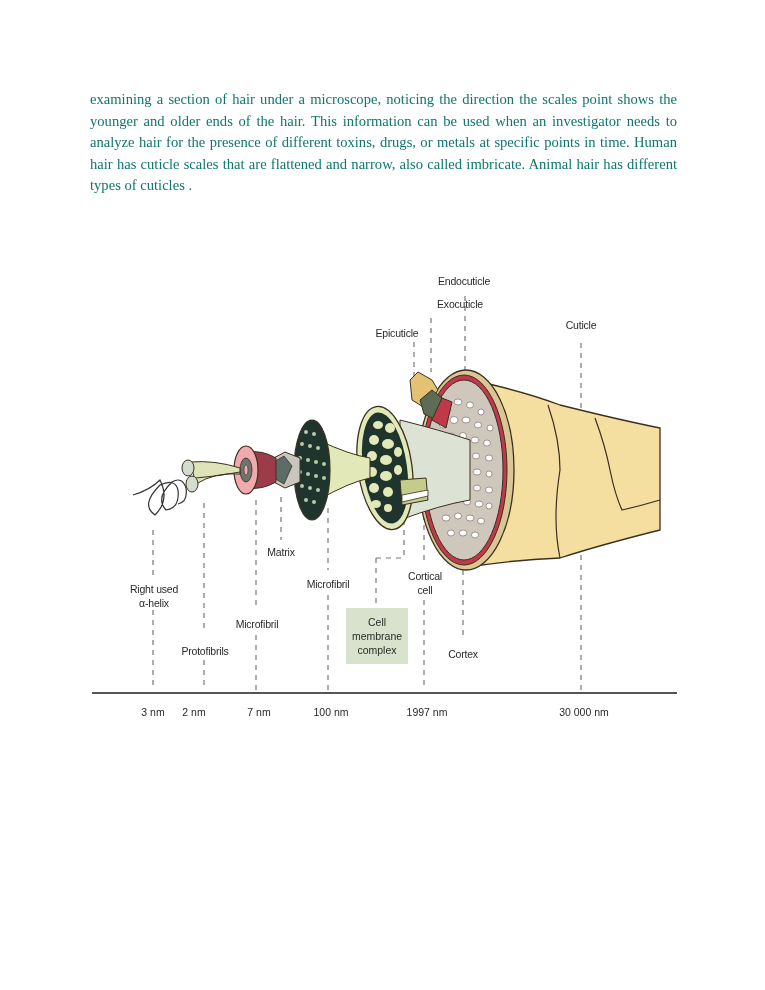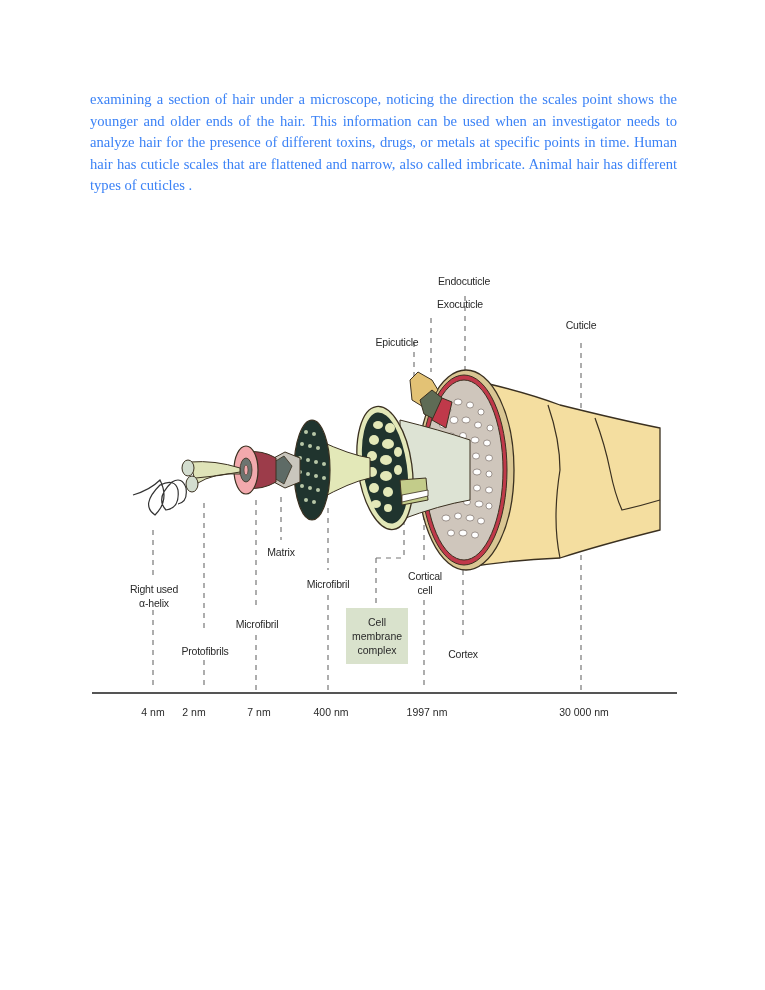--- a/index.html
+++ b/index.html
@@ -1,20 +1,20 @@
 <!DOCTYPE html>
 <html><head>
 <meta charset="utf-8">
 <style>
   html, body { margin:0; padding:0; background:#ffffff; }
   body { width:765px; height:990px; position:relative; overflow:hidden; }
   .para {
     position:absolute; left:90px; top:89px; width:587px;
     font-family:"Liberation Serif", serif; font-size:14.6px; line-height:21.5px;
-    color:#3b82f6; text-align:justify;
+    color:#0f766e; text-align:justify;
   }
   .fig { position:absolute; left:0; top:0; width:765px; height:718px; }
   .lbl {
     position:absolute; font-family:"Liberation Sans", sans-serif; font-size:10.5px;
     color:#2a2a2a; text-align:center; line-height:13px; white-space:nowrap;
     transform:translateX(-50%); letter-spacing:-0.2px;
   }
   .cmc {
     position:absolute; left:346px; top:608px; width:62px; height:56px;
     background:#d9e2cc; font-family:"Liberation Sans", sans-serif; font-size:10.5px;
@@ -174,40 +174,40 @@
     <path d="M196,478 Q220,476 240,472" fill="none" stroke="#3a3020" stroke-width="1"></path>
     <ellipse cx="188" cy="468" rx="6" ry="8" fill="#d3ddcf" stroke="#3a3020" stroke-width="1"></ellipse>
     <ellipse cx="192" cy="484" rx="6" ry="8" fill="#d3ddcf" stroke="#3a3020" stroke-width="1"></ellipse>
 
     <path d="M133,495 Q150,490 160,480 Q170,500 155,515 Q140,505 160,485 Q175,478 178,490 Q180,508 166,510 Q155,498 172,482 Q182,476 186,488 Q188,502 178,504" fill="none" stroke="#333" stroke-width="1.2"></path>
   </svg>
 
   
   <div class="lbl" style="left:464px; top:275px;">Endocuticle</div>
   <div class="lbl" style="left:422px; top:298px;margin-left:38px;">Exocuticle</div>
-  <div class="lbl" style="left:397px; top:336px;">Epicuticle</div>
+  <div class="lbl" style="left:397px; top:327px;">Epicuticle</div>
   <div class="lbl" style="left:581px; top:319px;">Cuticle</div>
 
   
   <div class="lbl" style="left:281px; top:546px;">Matrix</div>
   <div class="lbl" style="left:154px; top:583px;">Right used</div>
   <div class="lbl" style="left:154px; top:597px;">α-helix</div>
   <div class="lbl" style="left:205px; top:645px;">Protofibrils</div>
   <div class="lbl" style="left:257px; top:618px;">Microfibril</div>
   <div class="lbl" style="left:328px; top:578px;">Microfibril</div>
   <div class="lbl" style="left:425px; top:570px;">Cortical</div>
   <div class="lbl" style="left:425px; top:584px;">cell</div>
   <div class="lbl" style="left:463px; top:648px;">Cortex</div>
 
   <div class="cmc">
     <span>Cell</span>
     <span>membrane</span>
     <span>complex</span>
   </div>
 
   
-  <div class="tick" style="left:153px;">4 nm</div>
+  <div class="tick" style="left:153px;">3 nm</div>
   <div class="tick" style="left:194px;">2 nm</div>
   <div class="tick" style="left:259px;">7 nm</div>
-  <div class="tick" style="left:331px;">400 nm</div>
+  <div class="tick" style="left:331px;">100 nm</div>
   <div class="tick" style="left:427px;">1997 nm</div>
   <div class="tick" style="left:584px;">30 000 nm</div>
 </div>
 
 </body></html>

